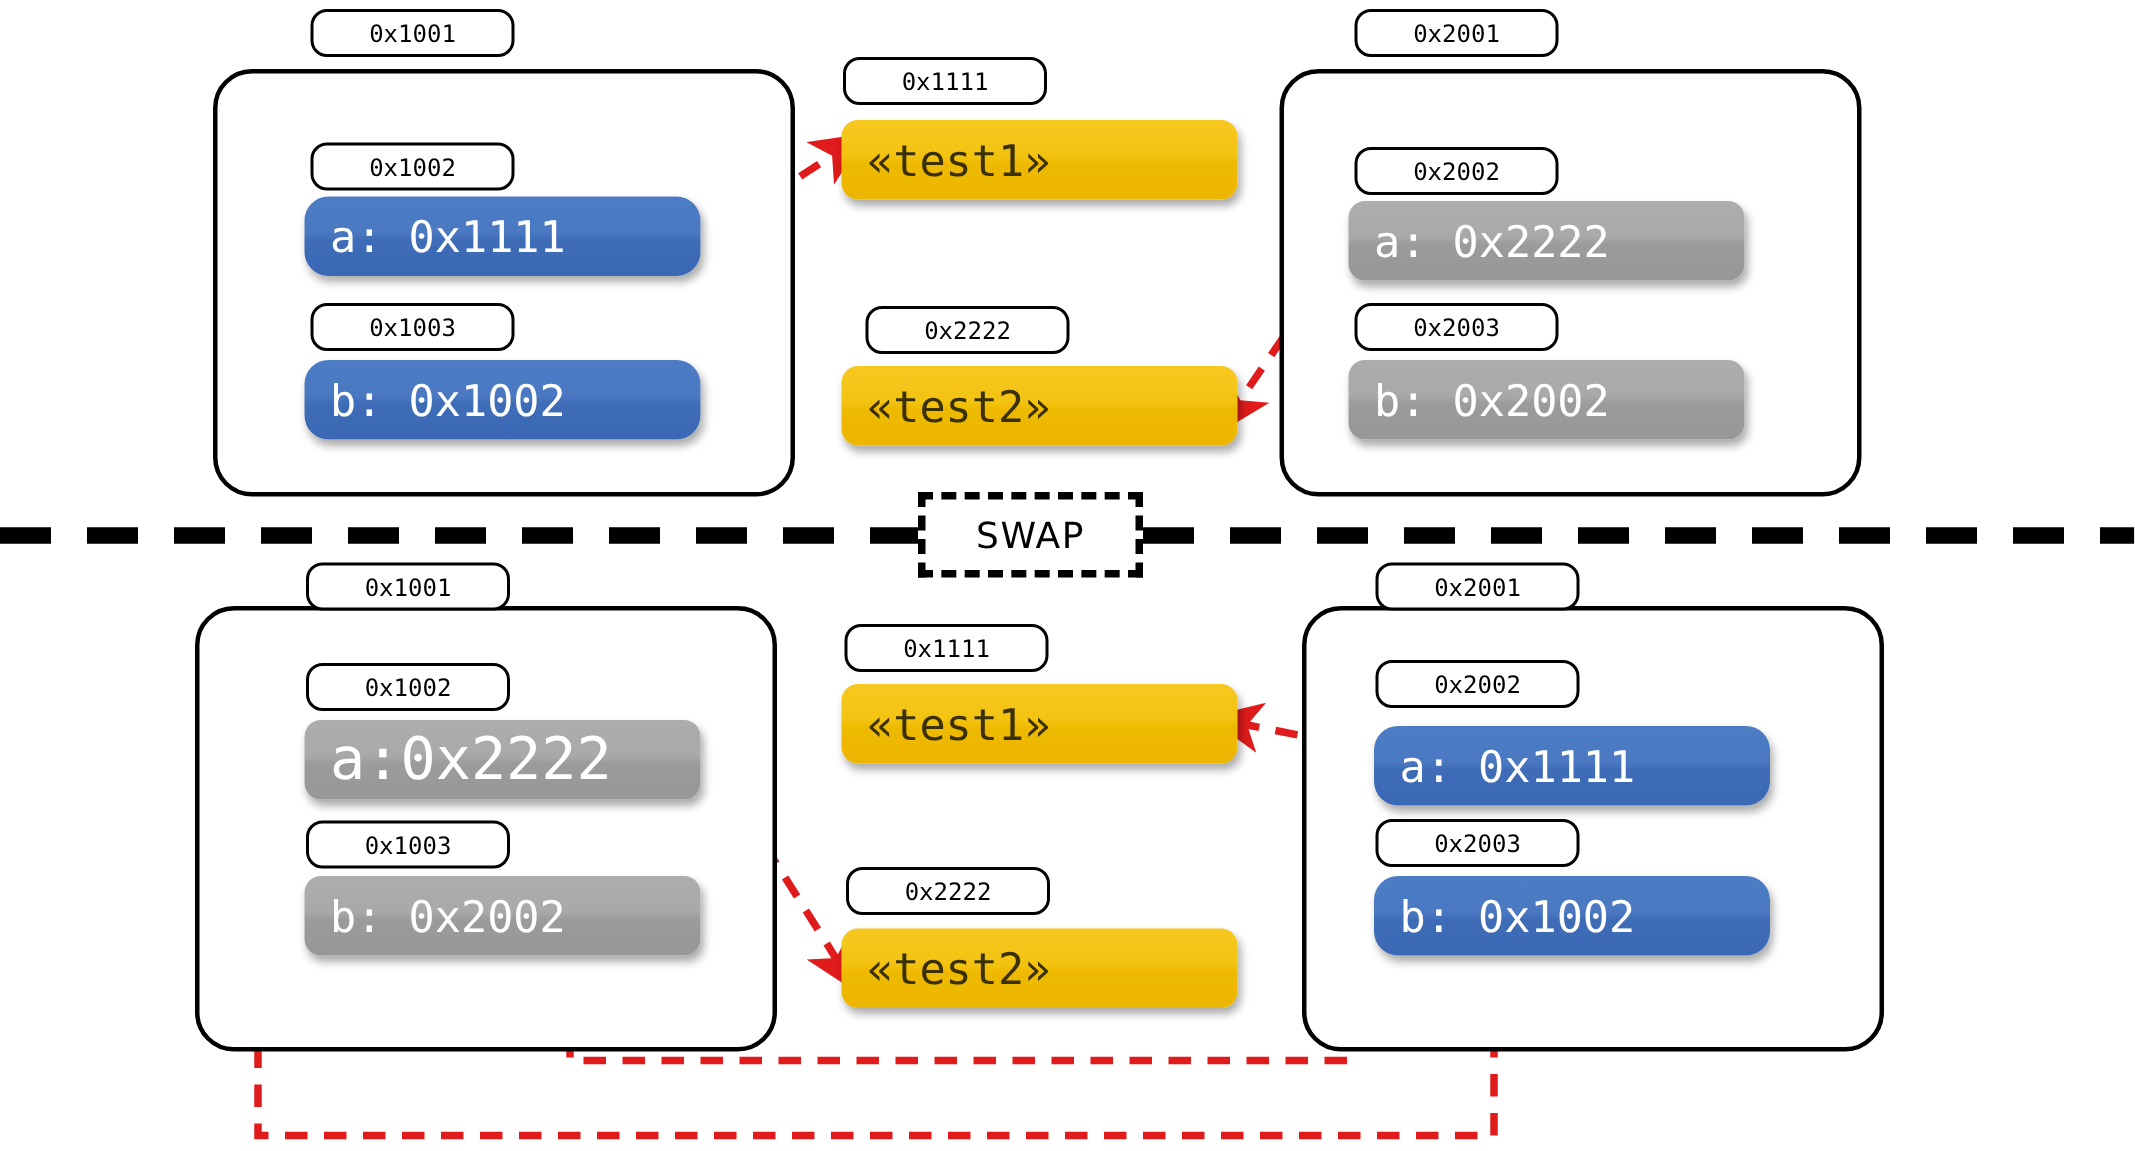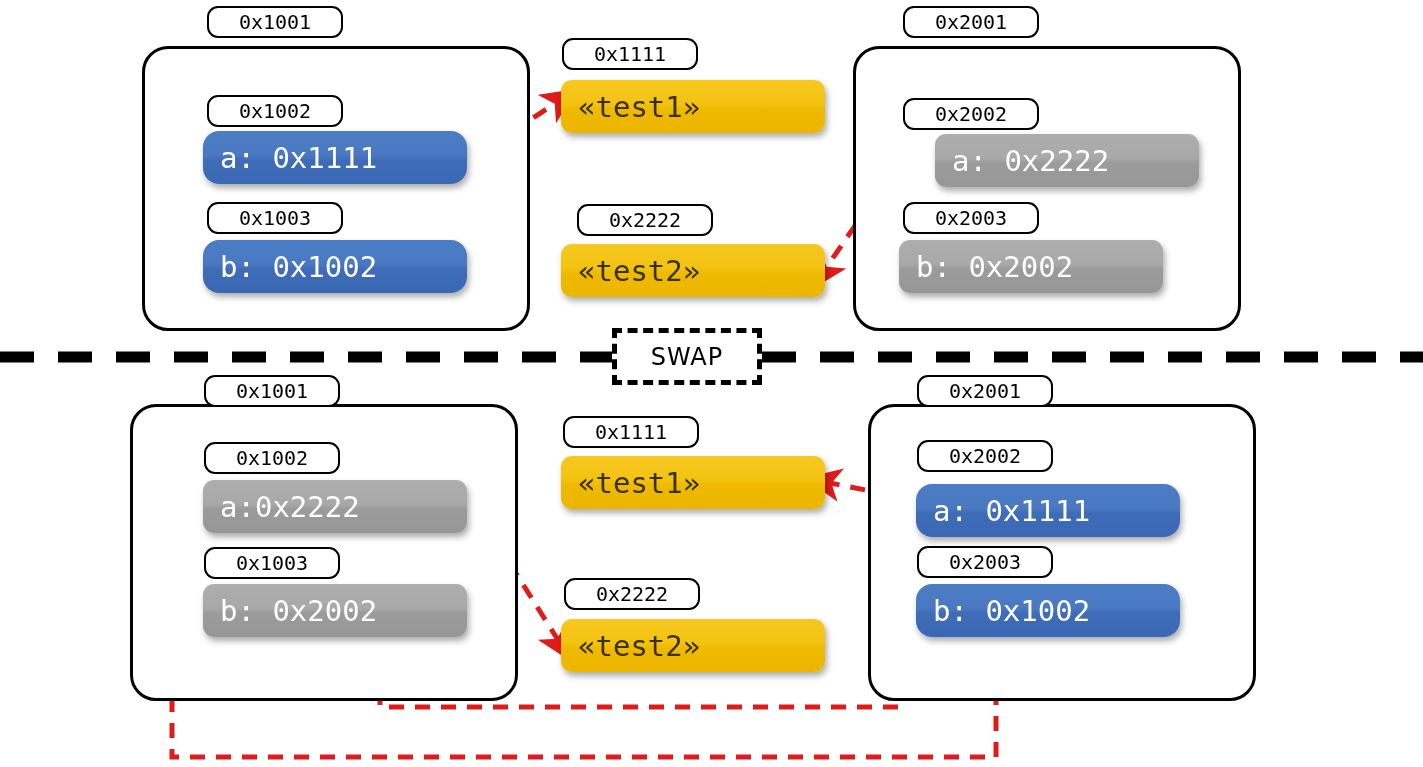--- a/index.html
+++ b/index.html
@@ -5,21 +5,21 @@
   html,body{margin:0;padding:0;background:#fff;}
   body{font-family:"DejaVu Sans Mono",monospace;}
   #stage{position:relative;width:1423px;height:767px;overflow:hidden;background:#fff;}
   #svg-layer{position:absolute;left:0;top:0;width:1423px;height:767px;pointer-events:none;}
 
   
   .block{position:absolute;border:3px solid #000;border-radius:26px;background:#fff;box-sizing:border-box;}
 
   
   .addr{position:absolute;border:2.5px solid #000;border-radius:11px;background:#fff;
-        font-family:"DejaVu Sans Mono",monospace;font-size:20px;color:#000;
+        font-family:"DejaVu Sans Mono",monospace;font-size:16px;color:#000;
         display:flex;align-items:center;justify-content:center;letter-spacing:0px;
         box-sizing:border-box;white-space:nowrap;}
 
   
   .cell{position:absolute;border-radius:11px;box-sizing:border-box;display:flex;align-items:center;
         font-family:"DejaVu Sans Mono",monospace;white-space:nowrap;overflow:hidden;text-align:right;}
   .cell span{display:block;}
   .cell.blue{background:linear-gradient(to bottom,#4b7cc4 0%,#4a79c2 45%,#3f6cb7 55%,#3a68b4 100%);
              color:#fff;box-shadow:2px 4px 6px rgba(0,0,0,.33);border-radius:16px;}
   .cell.gray{background:linear-gradient(to bottom,#adadad 0%,#a9a9a9 45%,#9b9b9b 55%,#979797 100%);
@@ -102,36 +102,36 @@
 
   <div class="addr" style="left:577px;top:204px;width:136px;height:32px;">0x2222</div>
   <div class="cell yellow" style="left:561px;top:244px;width:264px;height:53px;padding-left:17px;font-size:29px;">
     <span>«test2»</span>
   </div>
 
   <div class="block" style="left:853px;top:46px;width:388px;height:285px;"></div>
   <div class="addr" style="left:903px;top:6px;width:136px;height:32px;">0x2001</div>
 
   <div class="addr" style="left:903px;top:98px;width:136px;height:32px;">0x2002</div>
-  <div class="cell gray" style="left:935px;top:134px;width:264px;height:53px;padding-left:17px;font-size:29px;">
+  <div class="cell gray" style="left:899px;top:134px;width:264px;height:53px;padding-left:17px;font-size:29px;">
     <span>a: 0x2222</span>
   </div>
 
   <div class="addr" style="left:903px;top:202px;width:136px;height:32px;">0x2003</div>
   <div class="cell gray" style="left:899px;top:240px;width:264px;height:53px;padding-left:17px;font-size:29px;">
     <span>b: 0x2002</span>
   </div>
 
   <div class="swap" style="left:612px;top:328px;width:150px;height:57px;">SWAP</div>
 
   <div class="block" style="left:130px;top:404px;width:388px;height:297px;"></div>
   <div class="addr" style="left:204px;top:375px;width:136px;height:32px;">0x1001</div>
 
   <div class="addr" style="left:204px;top:442px;width:136px;height:32px;">0x1002</div>
-  <div class="cell gray" style="left:203px;top:480px;width:264px;height:53px;padding-left:17px;font-size:29px;">
+  <div class="cell gray" style="left:203px;top:480px;width:264px;height:53px;padding-left:17px;font-size:39px;">
     <span>a:0x2222</span>
   </div>
 
   <div class="addr" style="left:204px;top:547px;width:136px;height:32px;">0x1003</div>
   <div class="cell gray" style="left:203px;top:584px;width:264px;height:53px;padding-left:17px;font-size:29px;">
     <span>b: 0x2002</span>
   </div>
 
   <div class="addr" style="left:563px;top:416px;width:136px;height:32px;">0x1111</div>
   <div class="cell yellow" style="left:561px;top:456px;width:264px;height:53px;padding-left:17px;font-size:29px;">

